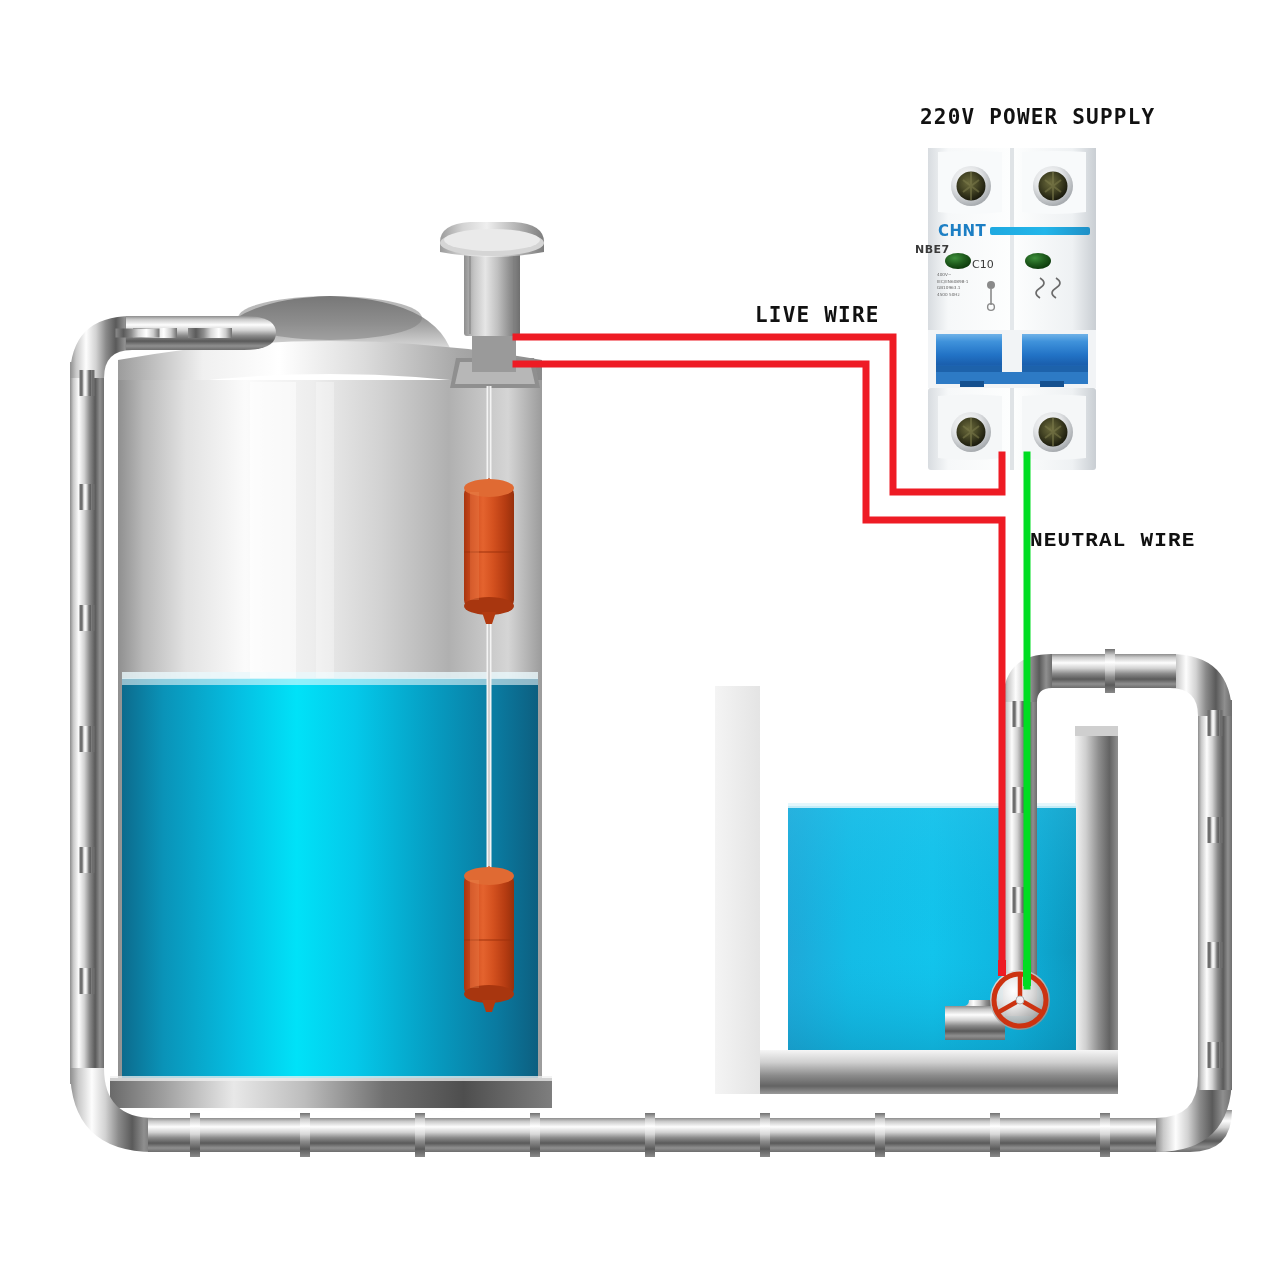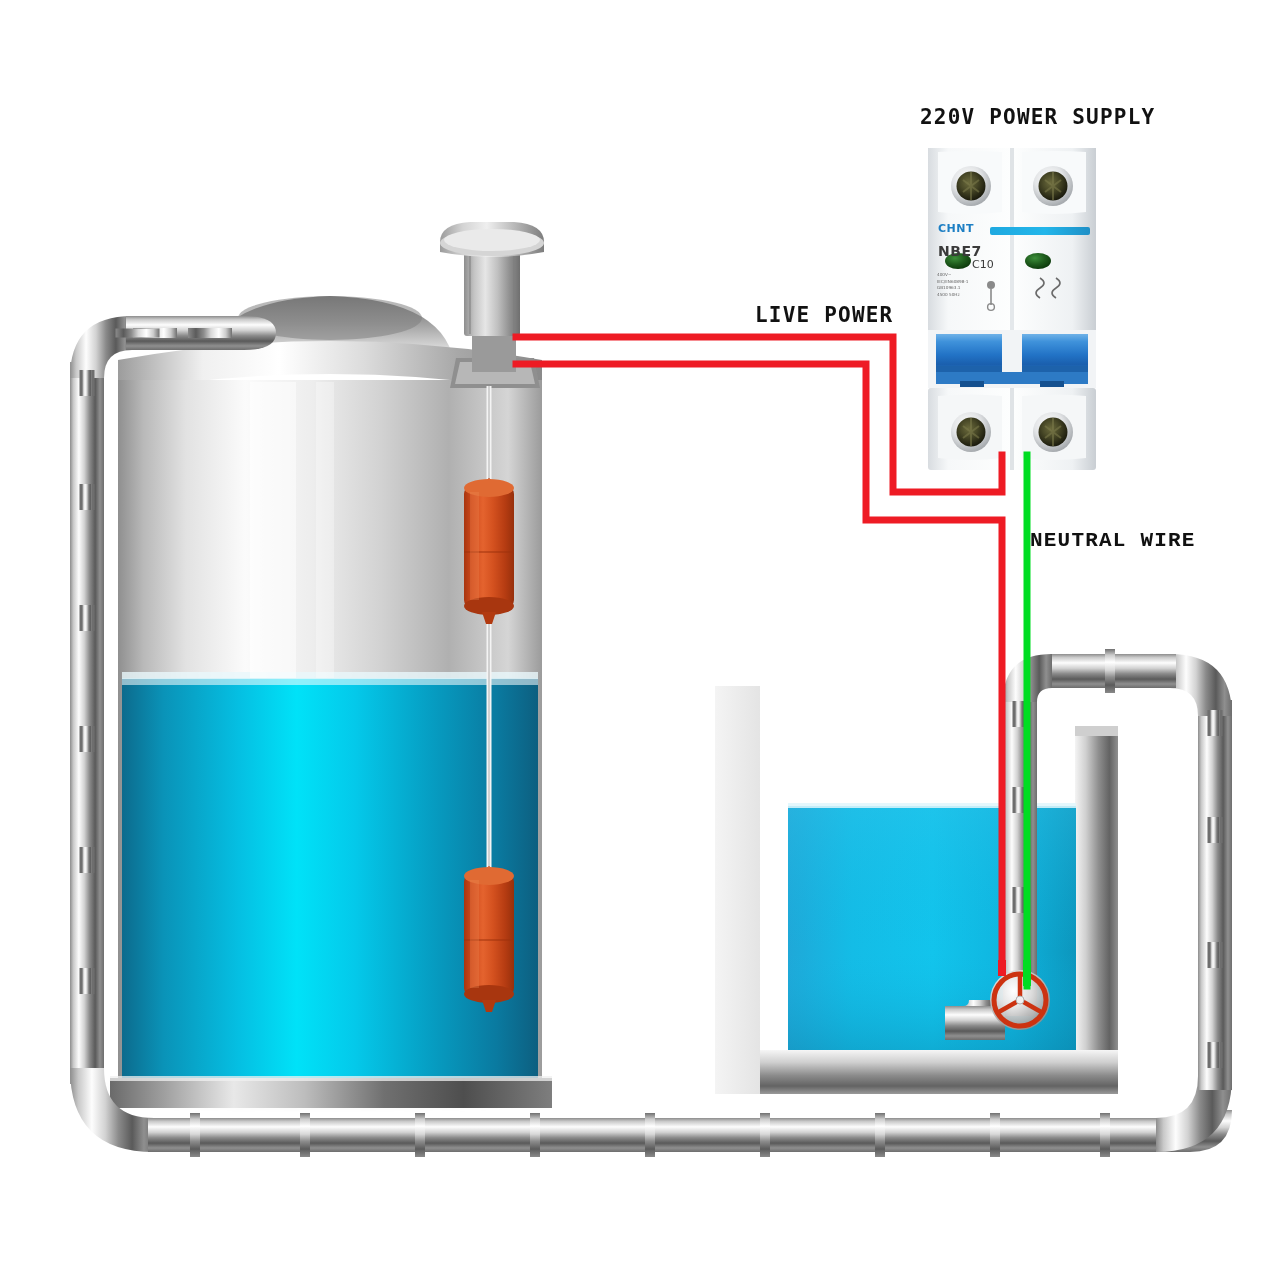--- a/index.html
+++ b/index.html
@@ -8,22 +8,22 @@
        font-family:"DejaVu Sans Mono","Liberation Mono",monospace;}
   #stage{position:absolute;left:0;top:0;width:1280px;height:1064px;}
   svg#scene{position:absolute;left:0;top:0;width:1280px;height:1280px;display:block;}
   .lbl{position:absolute;color:#111111;font-weight:700;letter-spacing:1.2px;
        font-family:"DejaVu Sans Mono","Liberation Mono",monospace;white-space:nowrap;}
   #lbl-supply{left:920px;top:105px;font-size:21px;}
   #lbl-live{left:755px;top:303px;font-size:21px;}
   #lbl-neutral{left:1030px;top:529px;font-size:21px;font-family:Liberation Mono, monospace;}
   .brk-txt{position:absolute;white-space:nowrap;
            font-family:"DejaVu Sans","Liberation Sans",sans-serif;}
-  #brk-brand{left:938px;top:222px;font-size:11px;font-weight:700;color:#1d7fc4;letter-spacing:0.5px;}
-  #brk-model{left:938px;top:243px;font-size:14px;font-weight:700;color:#3a3a3a;letter-spacing:0.5px;}
+  #brk-brand{left:938px;top:222px;font-size:15px;font-weight:700;color:#1d7fc4;letter-spacing:0.5px;}
+  #brk-model{left:915px;top:243px;font-size:11px;font-weight:700;color:#3a3a3a;letter-spacing:0.5px;}
   #brk-rating{left:972px;top:258px;font-size:11px;font-weight:400;color:#3a3a3a;}
   #brk-spec{left:937px;top:272px;font-size:4.2px;color:#666;line-height:1.55;}
 </style>
 </head>
 <body>
 
 <div id="stage">
 
 <svg id="scene" viewBox="0 0 1280 1280">
   <defs>
@@ -464,21 +464,21 @@
   <g fill="none" stroke="#00dd22" stroke-width="7" stroke-linecap="square">
     <path d="M1027,455 L1027,986"></path>
   </g>
 
   <rect x="998" y="960" width="8" height="16" fill="#ee1b24"></rect>
   <rect x="1023" y="960" width="8" height="26" fill="#00dd22"></rect>
 
 </svg>
 
 <div class="lbl" id="lbl-supply">220V POWER SUPPLY</div>
-<div class="lbl" id="lbl-live">LIVE POWER</div>
+<div class="lbl" id="lbl-live">LIVE WIRE</div>
 <div class="lbl" id="lbl-neutral">NEUTRAL WIRE</div>
 
 <div class="brk-txt" id="brk-brand">CHNT</div>
 <div class="brk-txt" id="brk-model">NBE7</div>
 <div class="brk-txt" id="brk-rating">C10</div>
 <div class="brk-txt" id="brk-spec">
   <div>400V~</div>
   <div>IEC/EN60898-1</div>
   <div>GB10963.1</div>
   <div>4500  50Hz</div>

